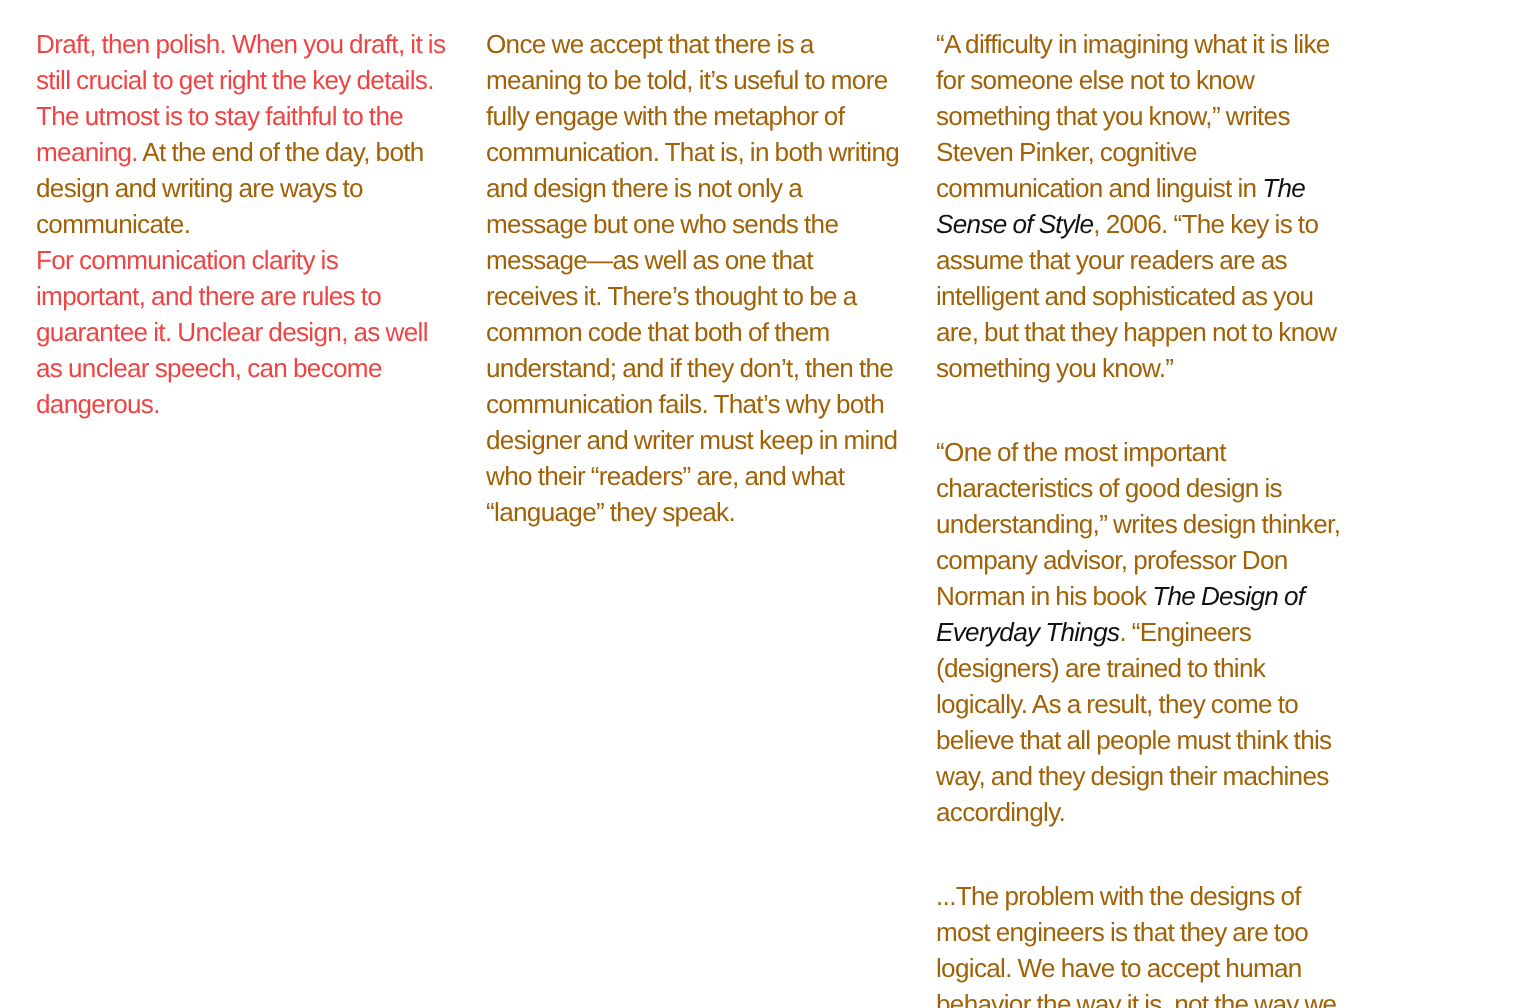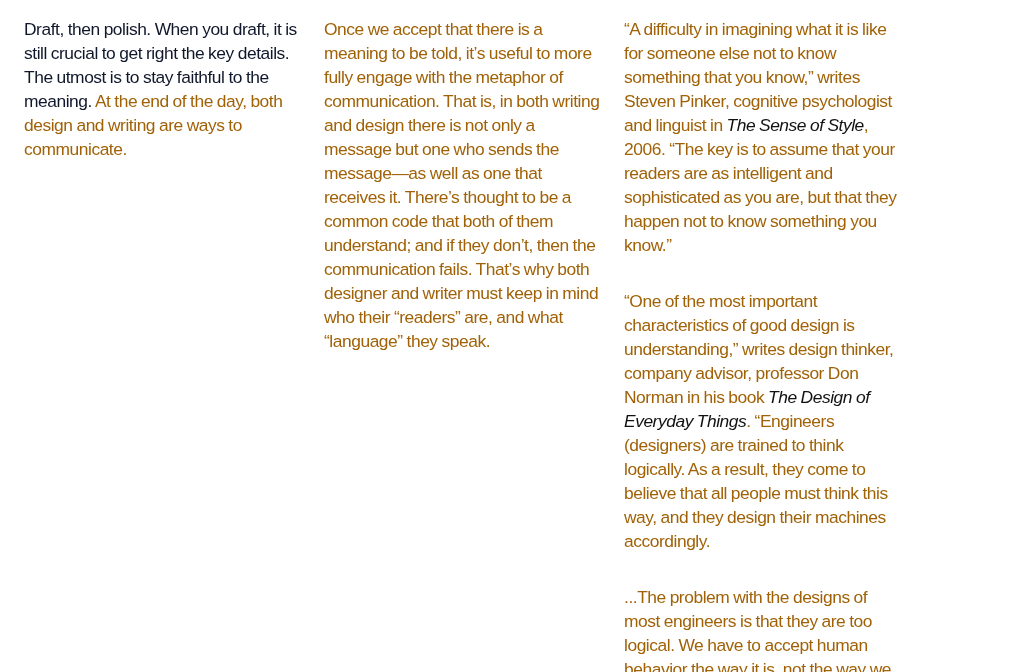--- a/index.html
+++ b/index.html
@@ -21,43 +21,46 @@
     }
     .col {
       position: absolute;
       top: 17px;
       width: 278px;
     }
     .col-1 { left: 24px; }
     .col-2 { left: 324px; }
     .col-3 { left: 624px; }
     p { margin: 0; }
-    .faded { color: #0f172a; }
+    .faded { color: #ef4444; }
     .dark { color: #a16207; }
     .para + .para { margin-top: 32px; }
     em { font-style: italic; }
   </style>
 </head>
 <body>
 
 <div class="col col-1">
   <p class="para">
     <span class="faded">Draft, then polish. When you draft, it is still crucial to get right the key details. The utmost is to stay faithful to the meaning. </span><span class="dark">At the end of the day, both design and writing are ways to communicate.</span>
   </p>
+  <p>
+    <span class="faded">For communication clarity is important, and there are rules to guarantee it. Unclear design, as well as unclear speech, can become dangerous.</span>
+  </p>
 </div>
 
 <div class="col col-2">
   <p class="para">
     <span class="dark">Once we accept that there is a meaning to be told, it’s useful to more fully engage with the metaphor of communication. That is, in both writing and design there is not only a message but one who sends the message—as well as one that receives it. There’s thought to be a common code that both of them understand; and if they don’t, then the communication fails. That’s why both designer and writer must keep in mind who their “readers” are, and what “language” they speak.</span>
   </p>
 </div>
 
 <div class="col col-3">
   <p class="para">
-    <span class="dark">“A difficulty in imagining what it is like for someone else not to know something that you know,” writes Steven Pinker, cognitive psychologist and linguist in </span><em>The Sense of Style</em><span class="dark">, 2006. “The key is to assume that your readers are as intelligent and sophisticated as you are, but that they happen not to know something you know.”</span>
+    <span class="dark">“A difficulty in imagining what it is like for someone else not to know something that you know,” writes Steven Pinker, cognitive communication and linguist in </span><em>The Sense of Style</em><span class="dark">, 2006. “The key is to assume that your readers are as intelligent and sophisticated as you are, but that they happen not to know something you know.”</span>
   </p>
   <p class="para">
     <span class="dark">“One of the most important characteristics of good design is understanding,” writes design thinker, company advisor, professor Don Norman in his book </span><em>The Design of Everyday Things</em><span class="dark">. “Engineers (designers) are trained to think logically. As a result, they come to believe that all people must think this way, and they design their machines accordingly.</span>
   </p>
   <p class="para">
     <span class="dark">...The problem with the designs of most engineers is that they are too logical. We have to accept human behavior the way it is, not the way we would wish it to be.</span>
   </p>
 </div>
 
 </body></html>

